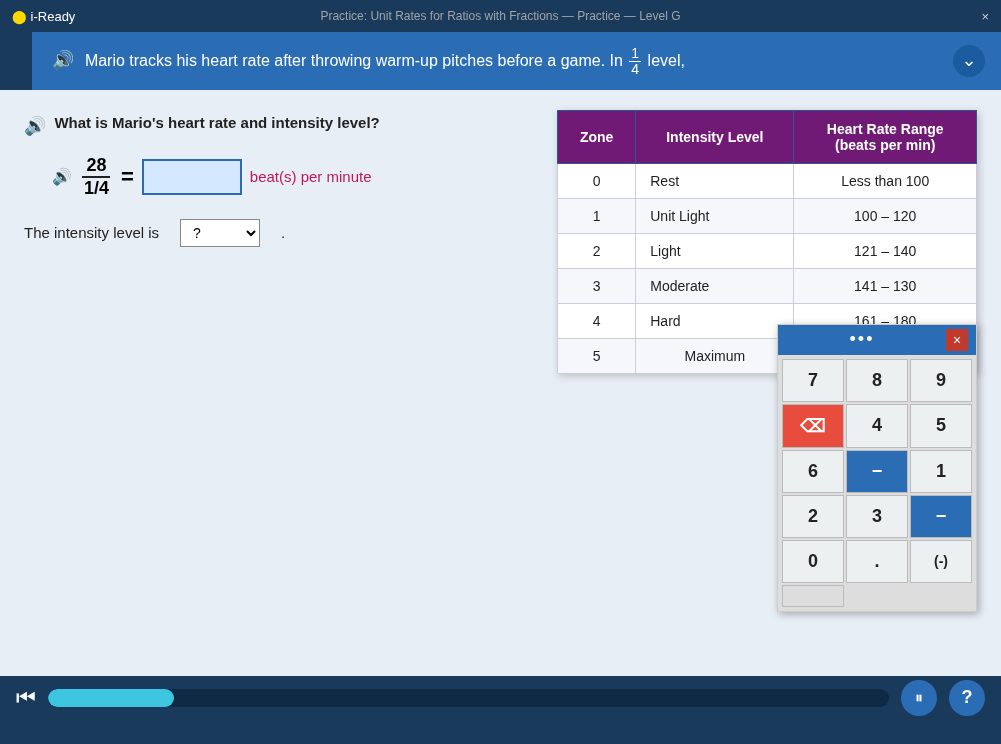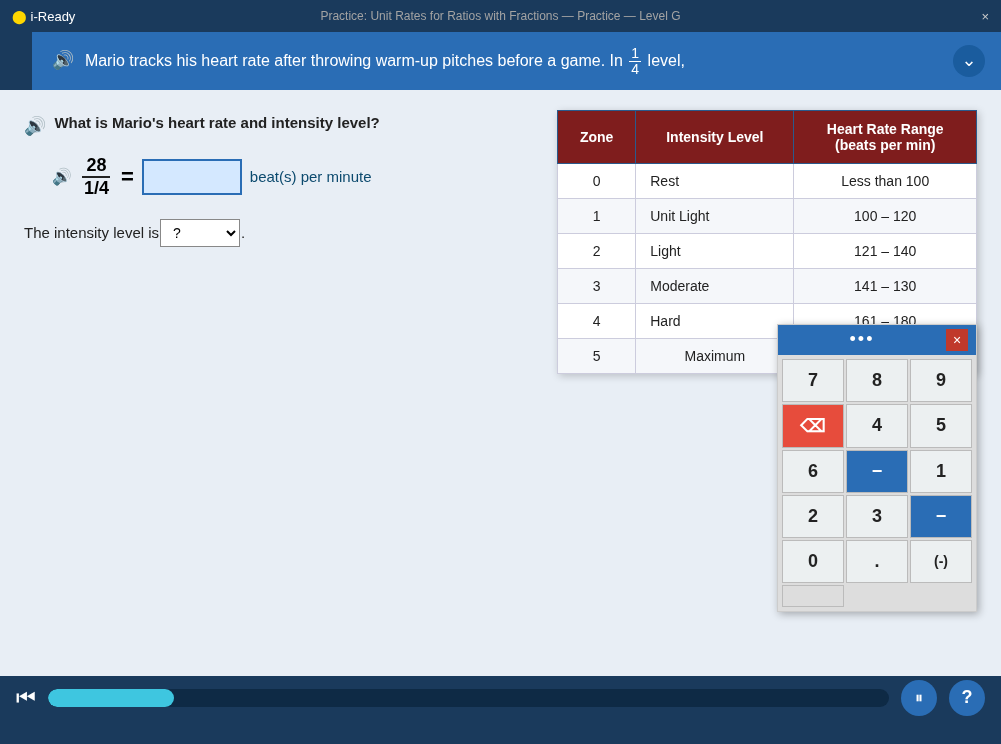--- a/index.html
+++ b/index.html
@@ -146,32 +146,32 @@
       height: 36px;
       border: 2px solid #2a6db5;
       background: #d4e8ff;
       font-size: 16px;
       text-align: center;
       outline: none;
     }
 
     .beats-label {
       font-size: 15px;
-      color: #0c4a6e;
+      color: #be185d;
     }
 
     .speaker-small {
       color: #ffd700;
       font-size: 16px;
     }
 
     .intensity-row {
       display: flex;
       align-items: center;
-      gap: 1px;
+      gap: 21px;
       font-size: 15px;
       color: #222;
     }
     .intensity-label {
       font-size: 15px;
     }
     .intensity-select {
       border: 1px solid #888;
       background: #fff;
       padding: 4px 8px;
@@ -188,21 +188,21 @@
       flex: 0 0 420px;
     }
 
     .heart-rate-table {
       border-collapse: collapse;
       width: 100%;
       background: #fff;
       box-shadow: 2px 2px 8px rgba(0,0,0,0.2);
     }
     .heart-rate-table th {
-      background: #7f1d1d;
+      background: #701a75;
       color: #fff;
       padding: 10px 14px;
       font-size: 14px;
       font-weight: bold;
       text-align: center;
       border: 1px solid #2a5a8c;
     }
     .heart-rate-table td {
       padding: 9px 14px;
       font-size: 14px;

